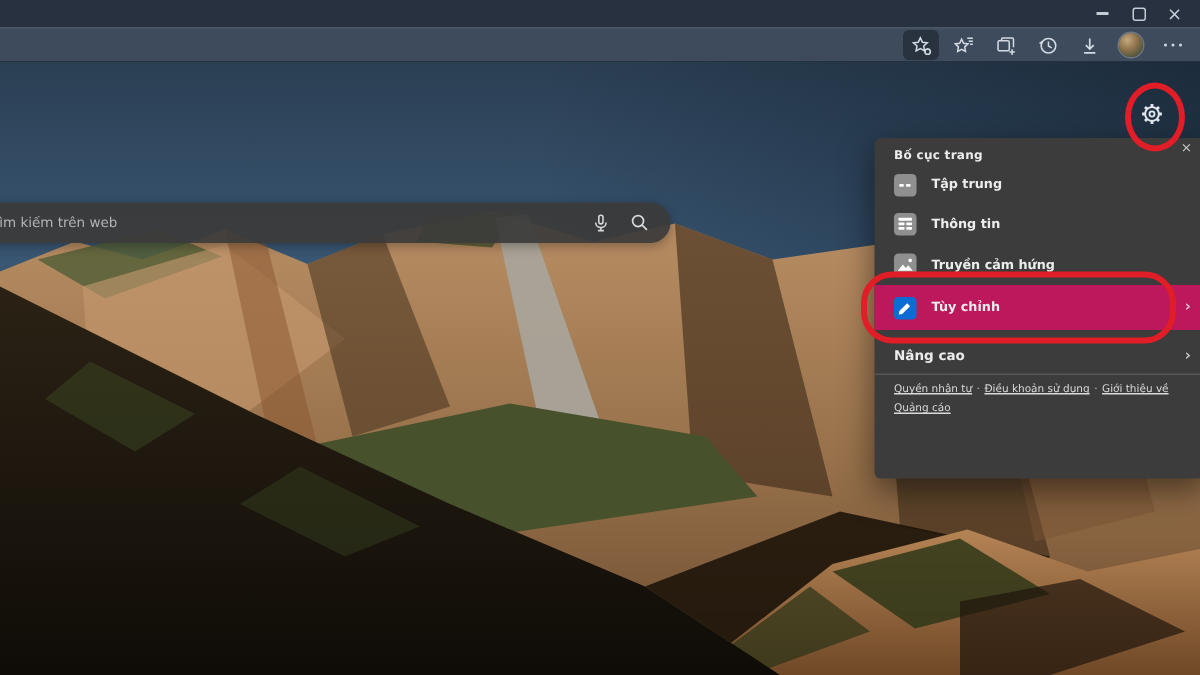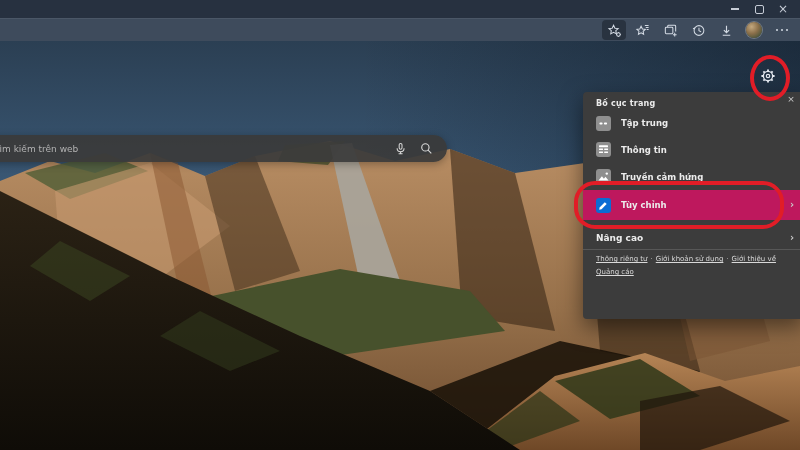--- a/index.html
+++ b/index.html
@@ -260,20 +260,20 @@
       </div>
       <div class="mrow adv">
         <span>Nâng cao</span>
         <span class="chev">›</span>
       </div>
     </div>
 
     <div class="divider"></div>
 
     <div class="links">
-      <span class="lnk">Thông riêng tư</span><span class="sep">·</span><span class="lnk">Giới khoản sử dụng</span><span class="sep">·</span><span class="lnk">Giới thiệu về Quảng cáo</span>
+      <span class="lnk">Quyền nhận tư</span><span class="sep">·</span><span class="lnk">Điều khoản sử dụng</span><span class="sep">·</span><span class="lnk">Giới thiệu về Quảng cáo</span>
     </div>
 
   </div>
 
   <div class="ann ann-gear"></div>
   <div class="ann ann-row"></div>
 </div>
 
 </body></html>

